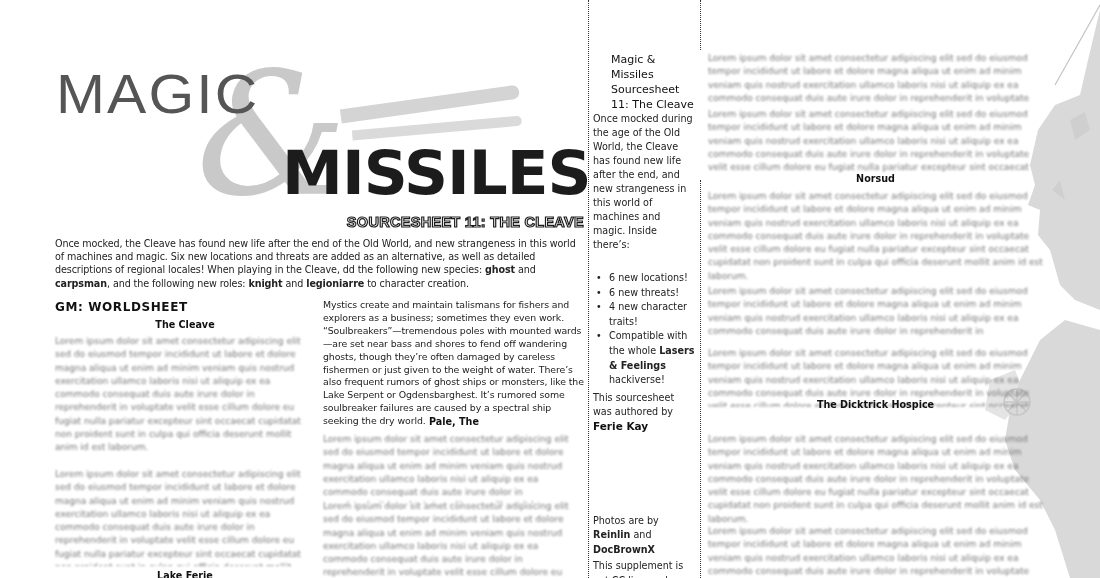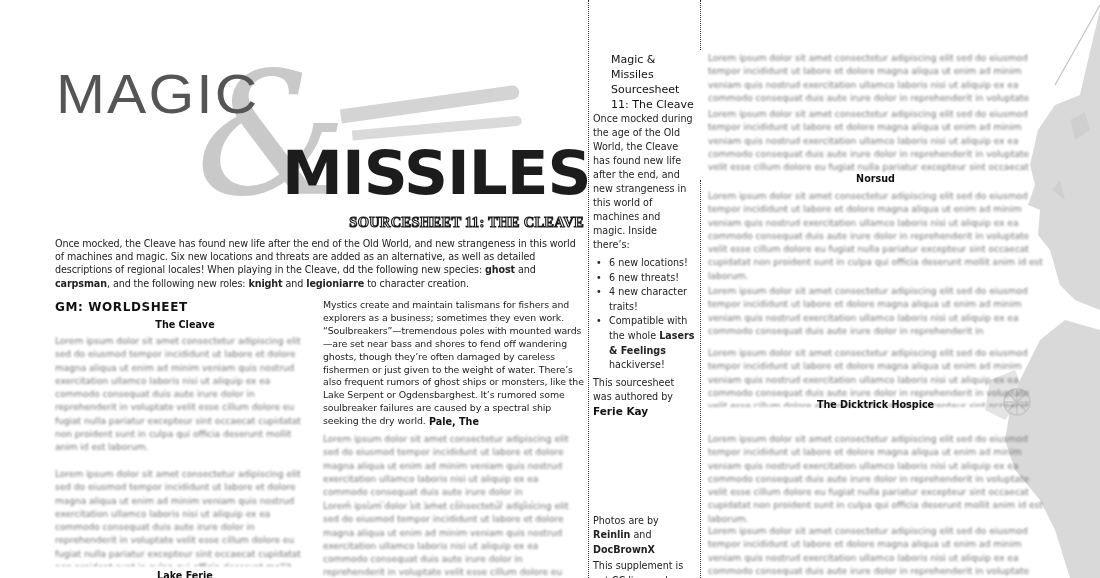--- a/index.html
+++ b/index.html
@@ -7,37 +7,37 @@
     body { position: relative; font-family: "DejaVu Sans", sans-serif; color: #1a1a1a; }
 
     .divider { position: absolute; top: 0; width: 0; border-left: 1px dotted #333; }
 
     
     .title-magic { position: absolute; left: 56px; top: 66px; font-family: "Liberation Sans", sans-serif; font-weight: 400; font-size: 56px; letter-spacing: 2px; color: #555; transform: scaleX(1.05); transform-origin: left; line-height: 1; }
     .title-amp { position: absolute; left: 196px; top: 50px; font-family: "DejaVu Serif", serif; font-style: italic; font-size: 170px; color: #c9c9c9; line-height: 1; }
     .title-missile-shaft { position: absolute; left: 340px; top: 97px; width: 180px; height: 14px; background: #d4d4d4; transform: rotate(-8deg); border-radius: 0 8px 8px 0; }
     .title-missile-shaft2 { position: absolute; left: 352px; top: 123px; width: 170px; height: 10px; background: #dadada; transform: rotate(-5deg); border-radius: 0 8px 8px 0; }
     .title-missiles { position: absolute; left: 282px; top: 143px; font-family: "DejaVu Sans", sans-serif; font-weight: 900; font-size: 60px; letter-spacing: -1px; color: #1c1c1c; line-height: 1; transform: scaleX(1.02); transform-origin: left; }
-    .title-sub { position: absolute; right: 516px; top: 215px; font-family: Liberation Serif, serif; font-weight: 900; font-size: 14.5px; color: #fff; -webkit-text-stroke: 1.2px #1c1c1c; letter-spacing: 0.3px; line-height: 1; }
+    .title-sub { position: absolute; right: 516px; top: 215px; font-family: Liberation Sans, sans-serif; font-weight: 900; font-size: 14.5px; color: #fff; -webkit-text-stroke: 1.2px #1c1c1c; letter-spacing: 0.3px; line-height: 1; }
 
     .intro { position: absolute; left: 55px; top: 237px; width: 530px; font-size: 9.6px; line-height: 13.2px; color: #222; letter-spacing: -0.1px; }
     .intro b { font-weight: 800; }
 
     .sec-title { position: absolute; left: 55px; top: 300px; font-weight: 800; font-size: 12px; letter-spacing: 0.6px; color: #111; }
     .sub-head { position: absolute; font-weight: 800; font-size: 9.6px; color: #111; text-align: center; }
 
     .blur-block { position: absolute; filter: blur(1.3px); color: #777; font-size: 9px; line-height: 13.3px; overflow: hidden; }
     .blur-block p { margin-bottom: 4px; }
 
     .col2-text { position: absolute; left: 323px; top: 299px; width: 262px; font-size: 9.4px; line-height: 12.9px; color: #222; letter-spacing: -0.1px; }
 
     .sidebar { position: absolute; left: 593px; top: 52px; width: 102px; color: #222; }
     .sidebar-title { font-weight: 400; font-size: 11px; line-height: 15px; color: #111; margin-left: 18px; }
     .sidebar-p { font-size: 9.6px; line-height: 14px; }
-    .sidebar ul { list-style: none; margin: 4px 0 3px 0; }
+    .sidebar ul { list-style: none; margin: 19px 0 3px 0; }
     .sidebar li { position: relative; padding-left: 16px; font-size: 9.6px; line-height: 14.6px; }
     .sidebar li::before { content: "\2022"; position: absolute; left: 3px; top: 0; }
     .sidebar b { font-weight: 800; }
     .sidebar-author { font-weight: 800; font-size: 10.5px; line-height: 14px; color: #111; }
     .sidebar-footer { position: absolute; left: 593px; top: 514px; width: 104px; font-size: 9.6px; line-height: 14.4px; color: #222; }
     .sidebar-footer b { font-weight: 800; }
 
     .statue { position: absolute; left: 960px; top: 0; width: 140px; height: 578px; }
   </style>
 </head>

